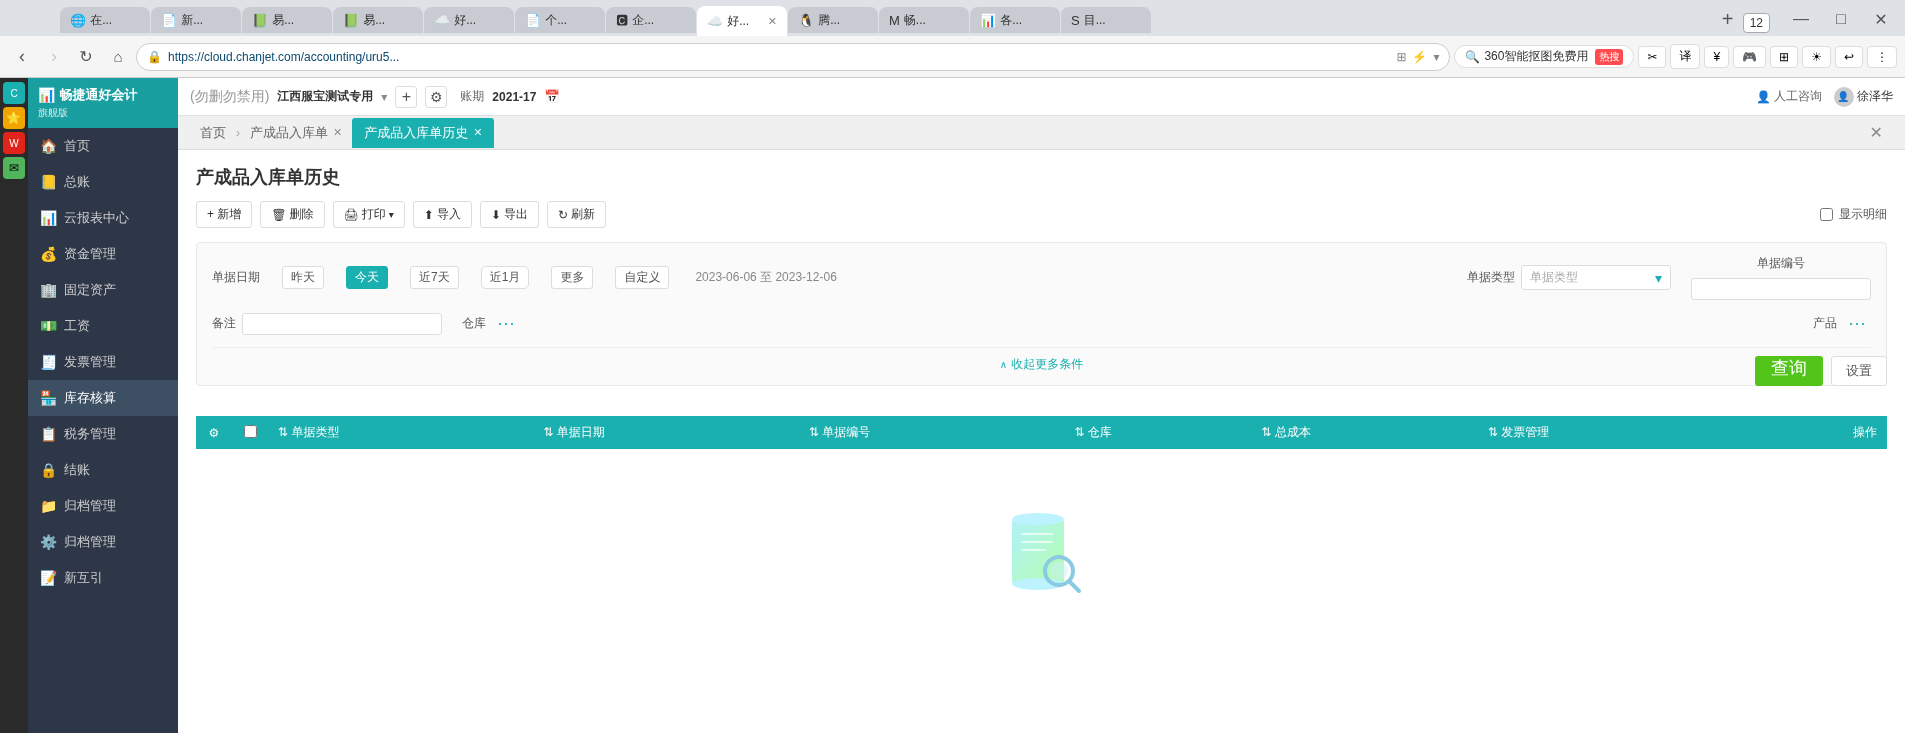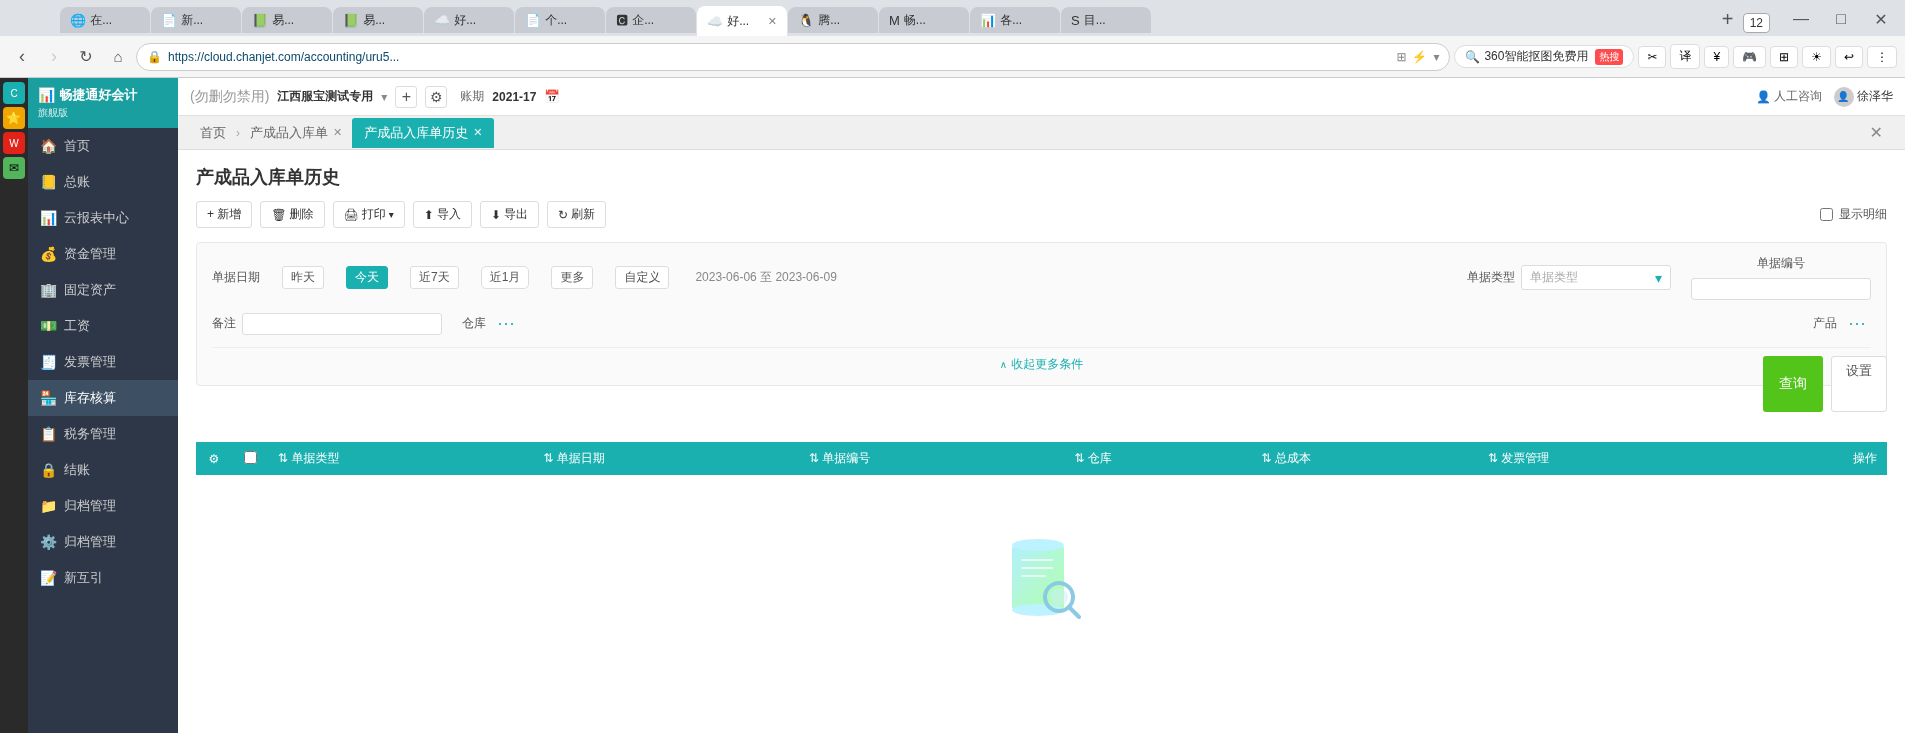--- a/index.html
+++ b/index.html
@@ -253,21 +253,21 @@
 
         <div style="display:flex;align-items:center;gap:20px;margin-bottom:10px;flex-wrap:wrap;">
           <div style="display:flex;align-items:center;gap:22px;flex-wrap:wrap;">
             <span style="font-size:12px;color:#555;">单据日期</span>
             <div style="padding:2px 8px;border:1px solid #ddd;border-radius:3px;font-size:12px;cursor:pointer;background:#fff;color:#555;">昨天</div>
             <div style="padding:2px 8px;border:1px solid #1ab0b0;border-radius:3px;font-size:12px;cursor:pointer;background:#1ab0b0;color:#fff;">今天</div>
             <div style="padding:2px 8px;border:1px solid #ddd;border-radius:3px;font-size:12px;cursor:pointer;background:#fff;color:#555;">近7天</div>
             <div style="padding:2px 8px;border:1px solid #ddd;border-radius:5px;font-size:12px;cursor:pointer;background:#fff;color:#555;">近1月</div>
             <div style="padding:2px 8px;border:1px solid #ddd;border-radius:3px;font-size:12px;cursor:pointer;background:#fff;color:#555;">更多</div>
             <div style="padding:2px 8px;border:1px solid #ddd;border-radius:3px;font-size:12px;cursor:pointer;background:#fff;color:#555;">自定义</div>
-            <span style="font-size:12px;color:#888;margin-left:4px;">2023-06-06 至 2023-06-09</span>
+            <span style="font-size:12px;color:#888;margin-left:4px;">2023-06-06 至 2023-12-06</span>
           </div>
           <div style="display:flex;align-items:center;gap:6px;margin-left:auto;">
             <span style="font-size:12px;color:#555;">单据类型</span>
             <div style="display:flex;align-items:center;gap:5px;border:1px solid #ddd;border-radius:3px;padding:3px 8px;background:#fff;cursor:pointer;font-size:12px;color:#aaa;min-width:150px;">
               <span>单据类型</span>
               <span style="margin-left:auto;color:#1ab0b0;font-size:14px;">▾</span>
             </div>
           </div>
           <div style="display:flex;align-items:center;gap:6px;flex-direction:column;">
             <span style="font-size:12px;color:#555;">单据编号</span>
@@ -297,21 +297,21 @@
 
         <div style="display:flex;align-items:center;justify-content:center;border-top:1px solid #eee;padding-top:8px;">
           <div style="display:flex;align-items:center;gap:4px;font-size:12px;color:#1ab0b0;cursor:pointer;">
             <span style="font-size:10px;">∧</span>
             <span>收起更多条件</span>
           </div>
         </div>
       </div>
 
       <div style="display:flex;justify-content:flex-end;gap:8px;margin-bottom:15px;margin-top:-45px;">
-        <div style="padding:19px 16px;background:#52c41a;color:#fff;border:none;border-radius:3px;font-size:14px;cursor:pointer;">查询</div>
+        <div style="padding:0 16px;background:#52c41a;color:#fff;border:none;border-radius:3px;font-size:18px;cursor:pointer;">查询</div>
         <div style="padding:5px 14px;background:#fff;color:#555;border:1px solid #ddd;border-radius:3px;font-size:13px;cursor:pointer;">设置</div>
       </div>
 
       <table style="width:100%;border-collapse:collapse;margin-top:30px;" id="data-table">
         <thead>
           <tr style="background:#1ab0b0;color:#fff;">
             <th style="padding:8px 8px;font-size:12px;font-weight:normal;text-align:center;width:36px;cursor:pointer;">⚙</th>
             <th style="padding:8px 8px;font-size:12px;font-weight:normal;text-align:center;width:36px;">
               <input type="checkbox" style="">
             </th>

